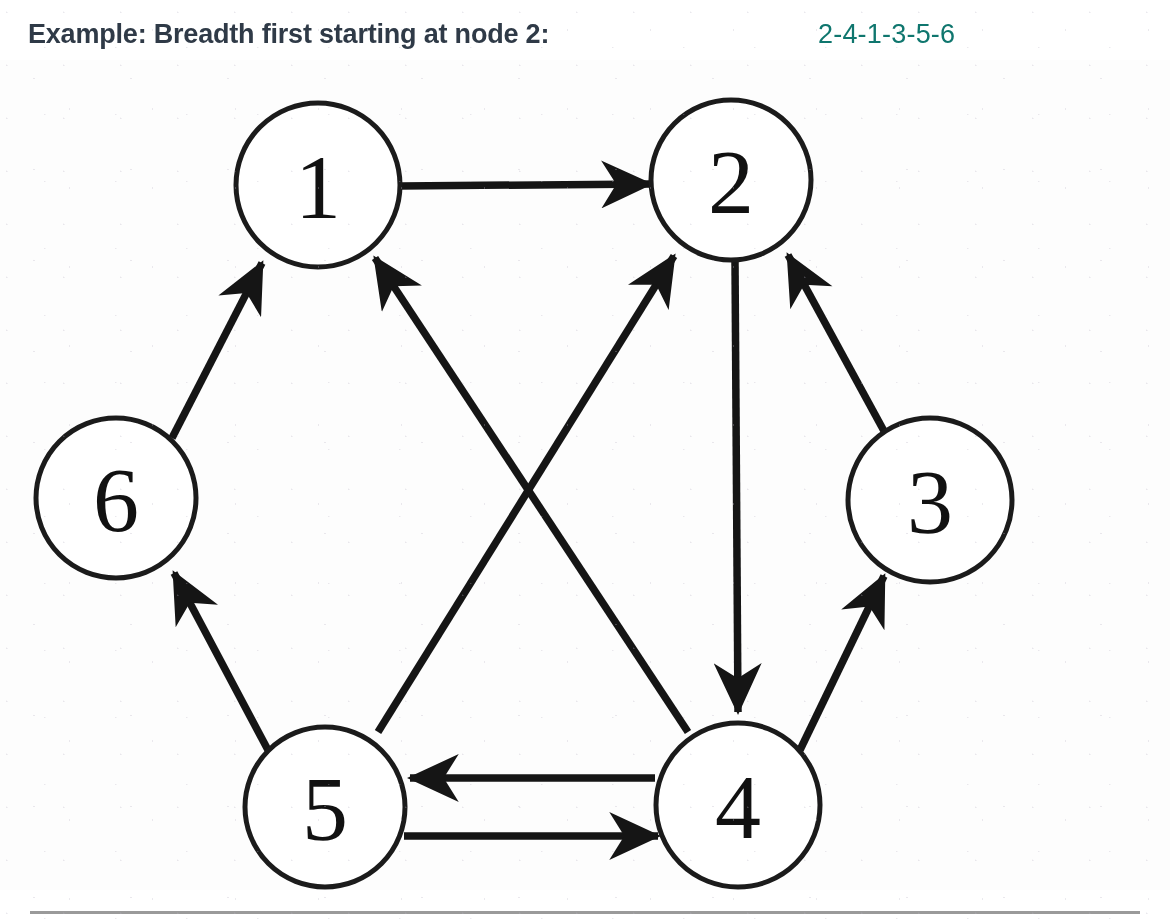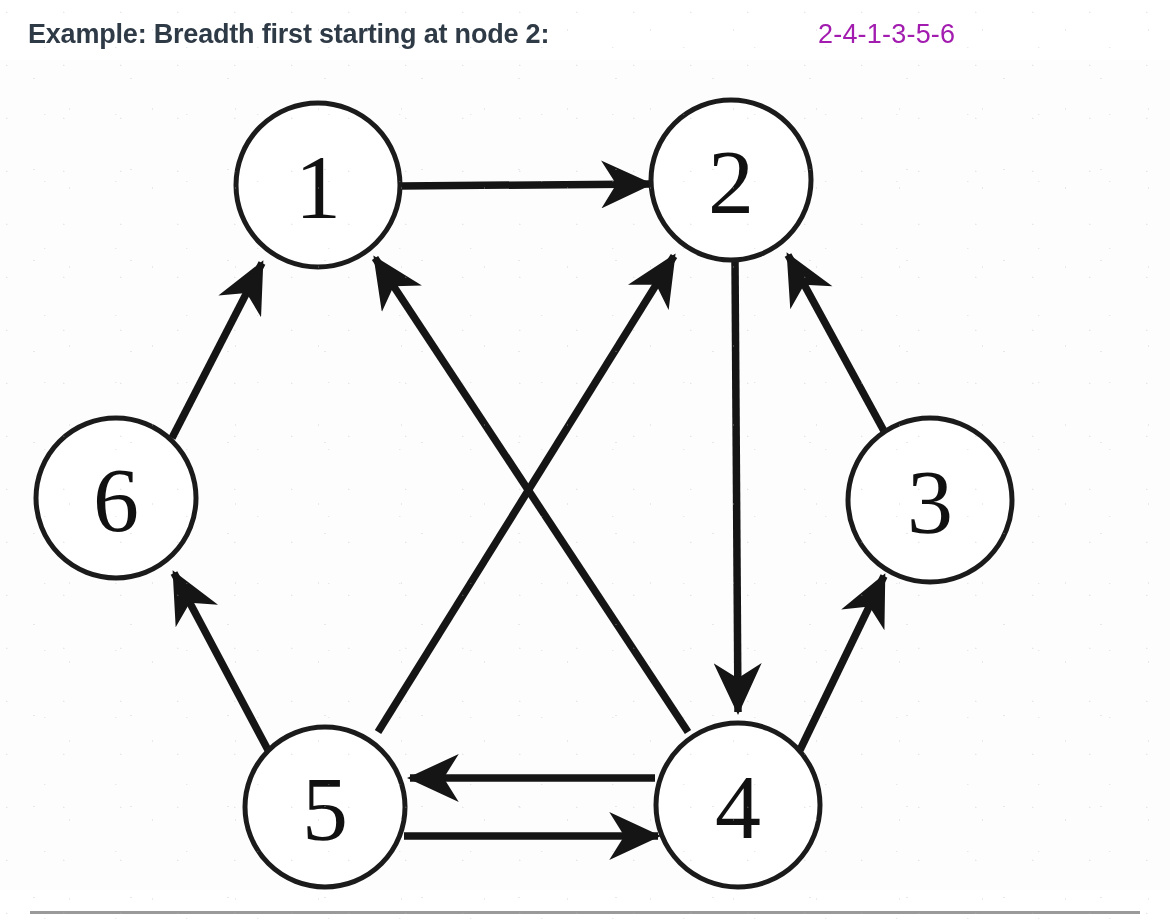--- a/index.html
+++ b/index.html
@@ -109,21 +109,21 @@
       radial-gradient(circle at 84% 38%, #c0bbca 0.6px, transparent 0.9px),
       radial-gradient(circle at 35% 86%, #bcb6c6 0.6px, transparent 0.9px);
     background-size: 57px 53px, 71px 67px, 83px 79px, 97px 91px;
   }
 </style>
 </head>
 <body>
 
 <div id="header">
   <div id="header-title" style="color: rgb(47, 58, 71);">Example: Breadth first starting at node 2:</div>
-  <div id="header-sequence" style="color: #a21caf;">2-4-1-3-5-6</div>
+  <div id="header-sequence" style="color: #0f766e;">2-4-1-3-5-6</div>
 </div>
 
 <div id="graph-figure" style="background: rgb(253, 253, 253);">
   <svg id="graph-svg" viewBox="0 0 1170 830">
     <defs>
 
       <marker id="arrowhead" markerWidth="7.2" markerHeight="6.4" refX="6.6" refY="3.2" orient="auto" markerUnits="strokeWidth">
         <path d="M 7.0 3.2 L 0.1 6.4 L 2.1 3.2 L 0.1 0.0 Z" class="graph-edge-head" fill="#151515"></path>
       </marker>
     </defs>

